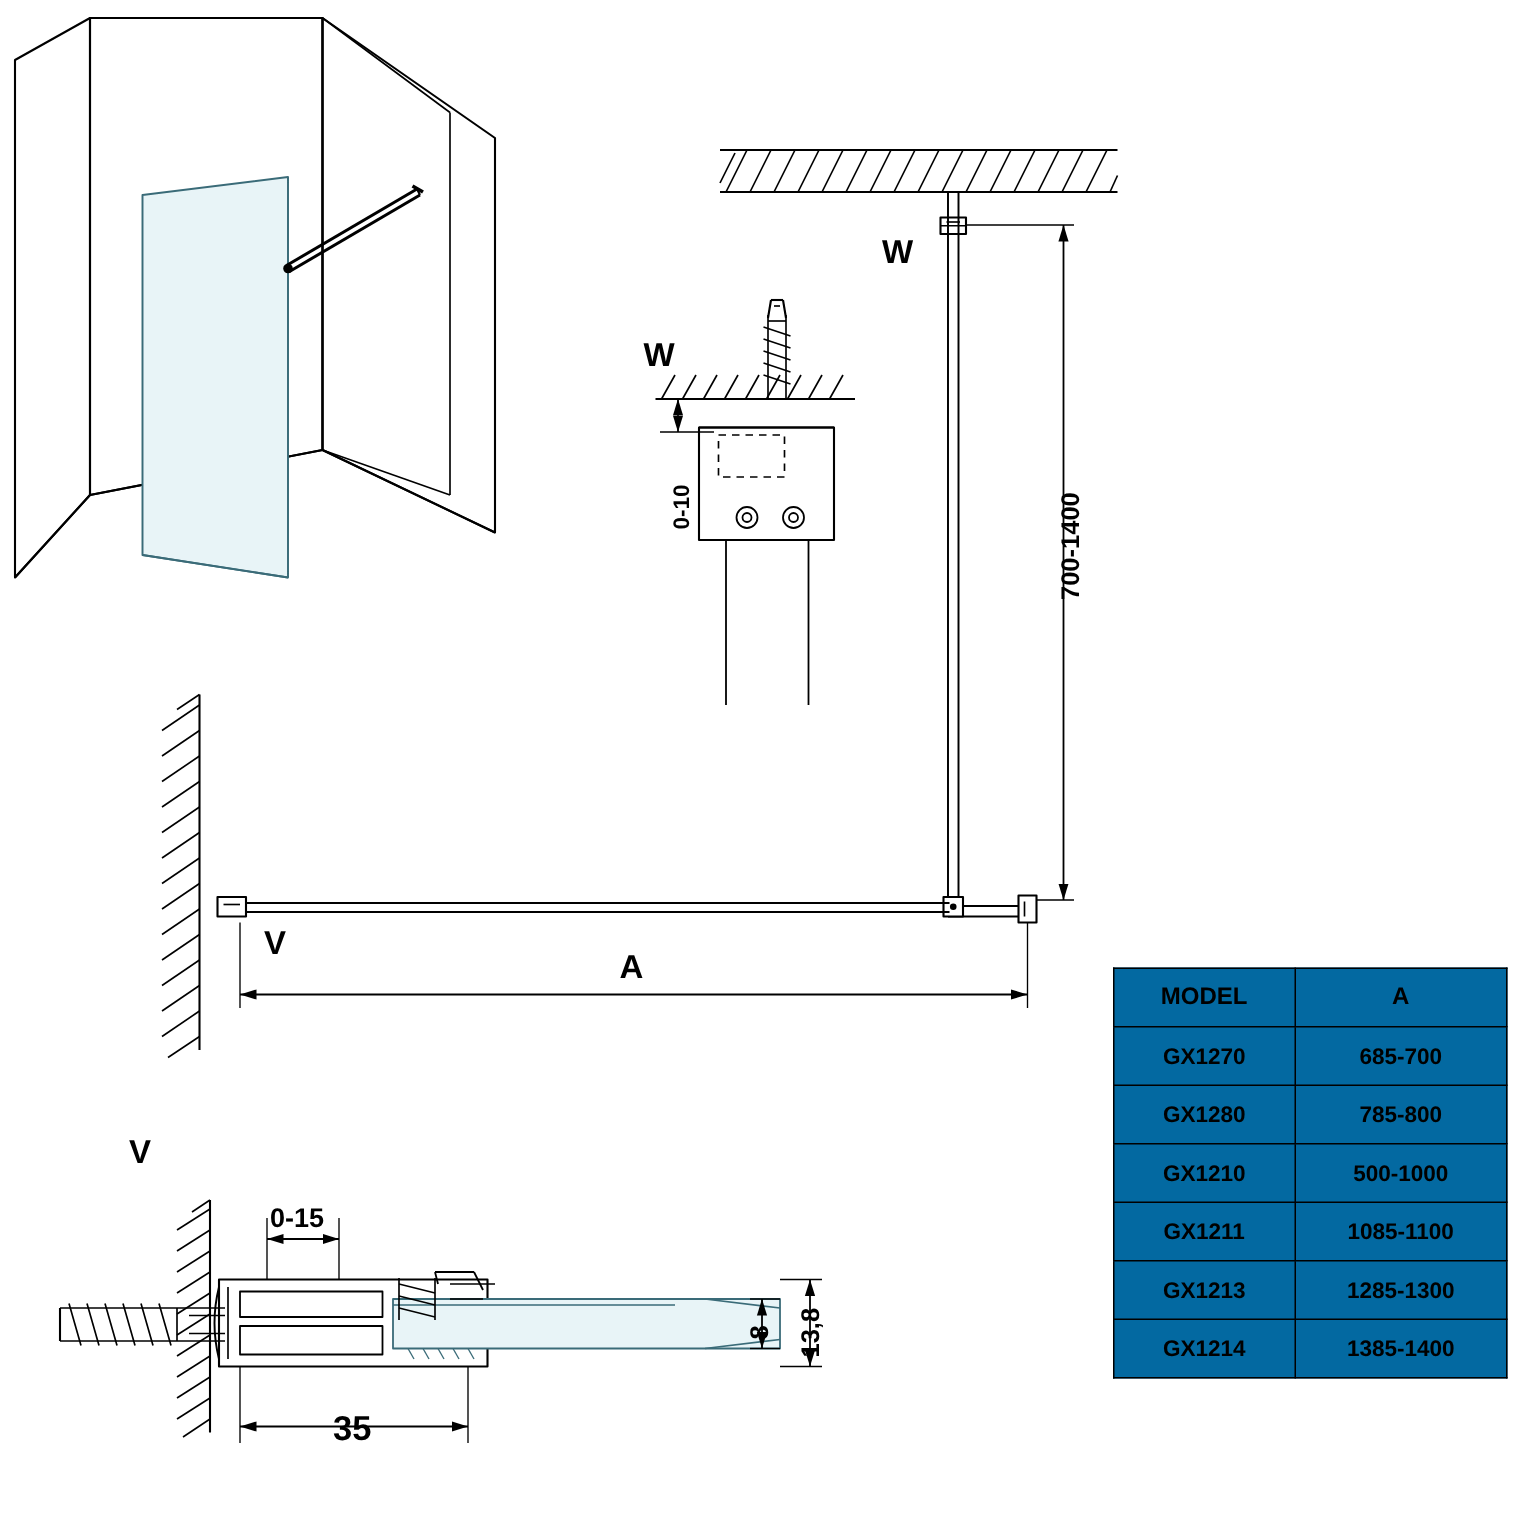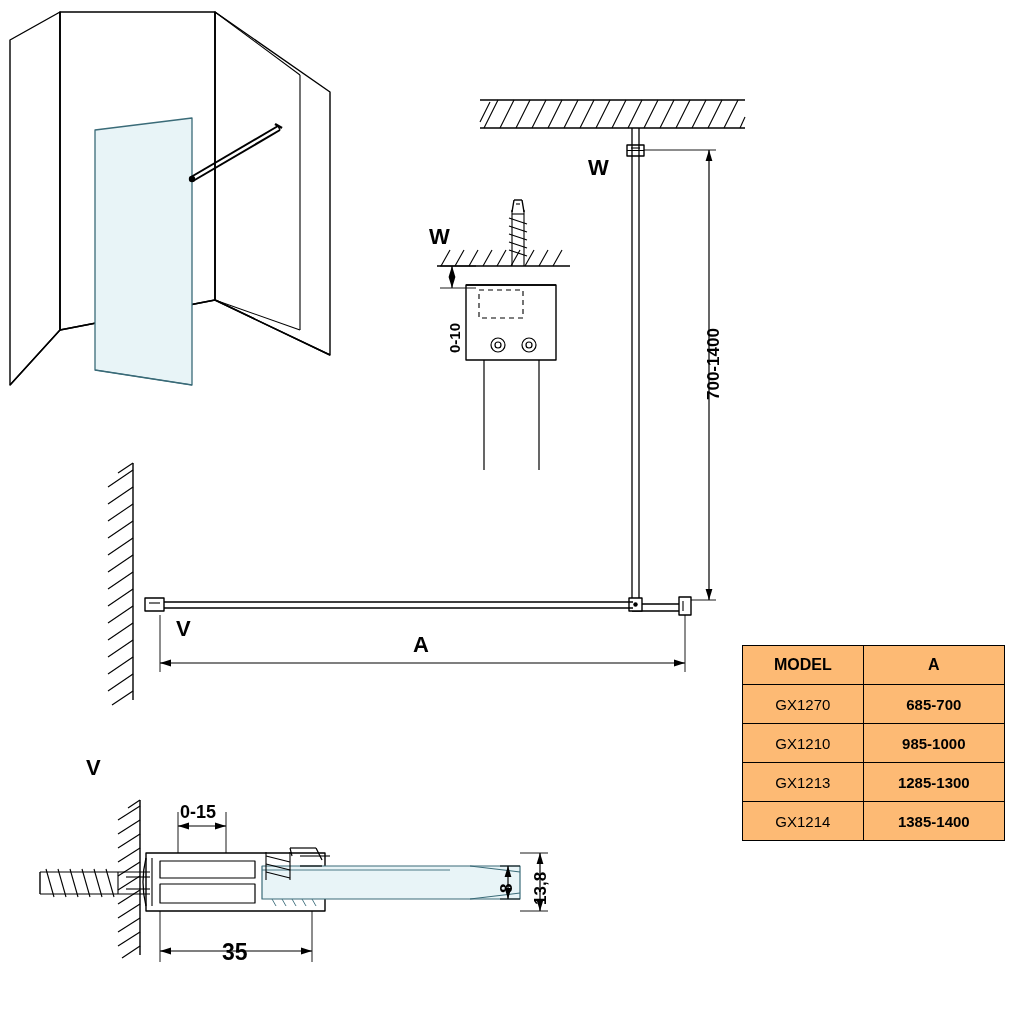--- a/index.html
+++ b/index.html
@@ -37,36 +37,36 @@
     transform-origin: left top;
   }
   
   #model-table {
     position: absolute;
     left: 742px;
     top: 645px;
     width: 263px;
     border-collapse: collapse;
     font-size: 15px;
-    background: #fdba74;
+    background: #0369a1;
   }
   #model-table td, #model-table th {
     border: 1.3px solid #000;
     height: 38px;
     text-align: center;
     vertical-align: middle;
     padding: 0;
     font-weight: bold;
   }
   #model-table th {
     font-size: 16px;
   }
   #model-table td.model-cell {
     width: 120px;
-    font-weight: normal;
+    font-weight: bold;
   }
   #model-table td.a-cell {
     width: 141px;
     font-weight: bold;
   }
 </style>
 </head>
 <body>
 
 <div id="sheet">
@@ -352,22 +352,30 @@
         <th>MODEL</th>
         <th>A</th>
       </tr>
     </thead>
     <tbody>
       <tr>
         <td class="model-cell">GX1270</td>
         <td class="a-cell">685-700</td>
       </tr>
       <tr>
+        <td class="model-cell">GX1280</td>
+        <td class="a-cell">785-800</td>
+      </tr>
+      <tr>
         <td class="model-cell">GX1210</td>
-        <td class="a-cell">985-1000</td>
+        <td class="a-cell">500-1000</td>
+      </tr>
+      <tr>
+        <td class="model-cell">GX1211</td>
+        <td class="a-cell">1085-1100</td>
       </tr>
       <tr>
         <td class="model-cell">GX1213</td>
         <td class="a-cell">1285-1300</td>
       </tr>
       <tr>
         <td class="model-cell">GX1214</td>
         <td class="a-cell">1385-1400</td>
       </tr>
     </tbody>

